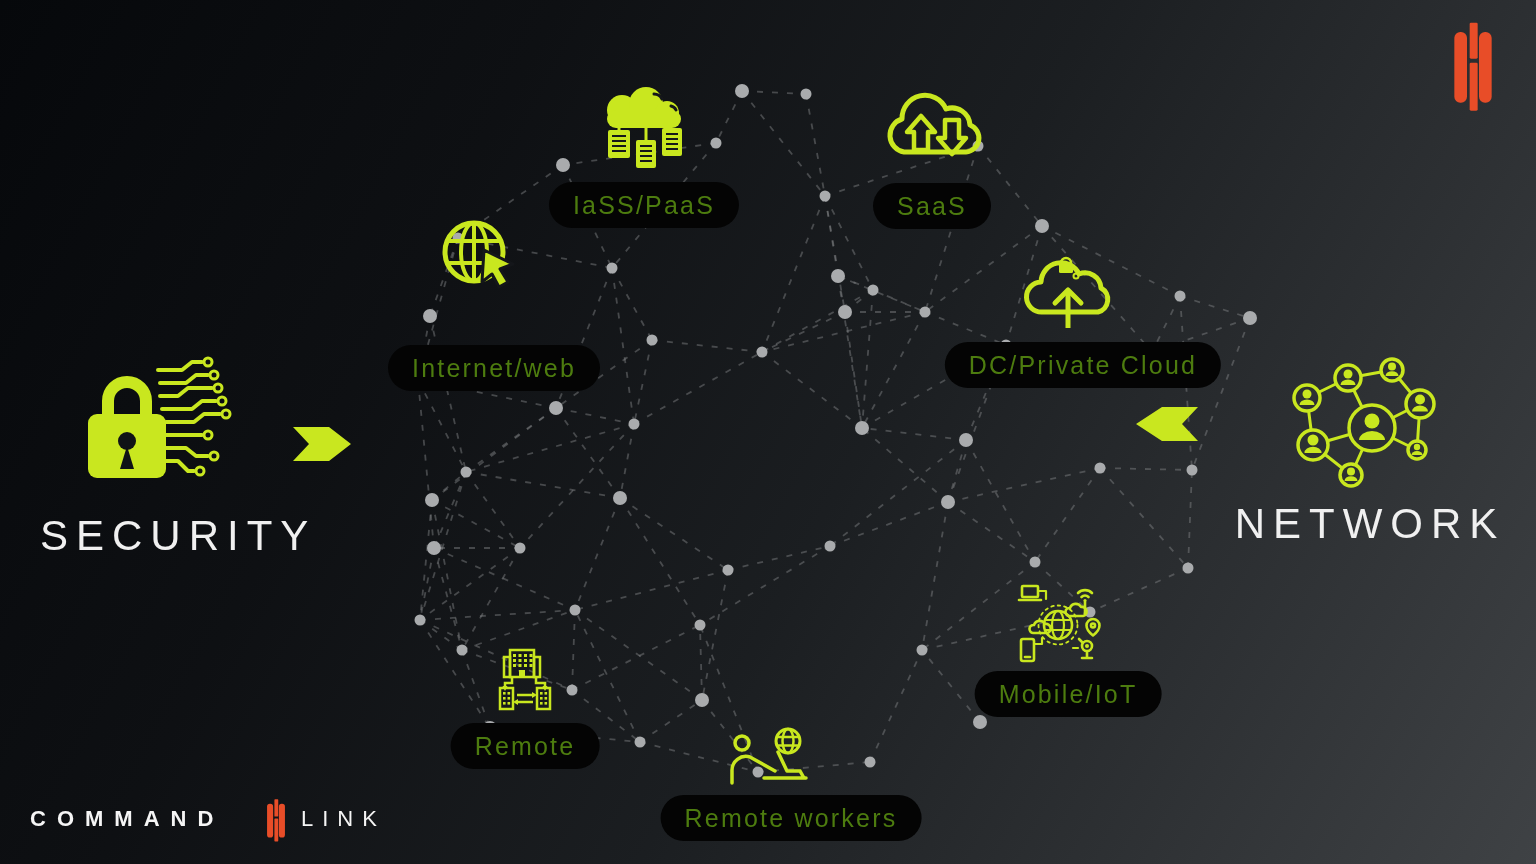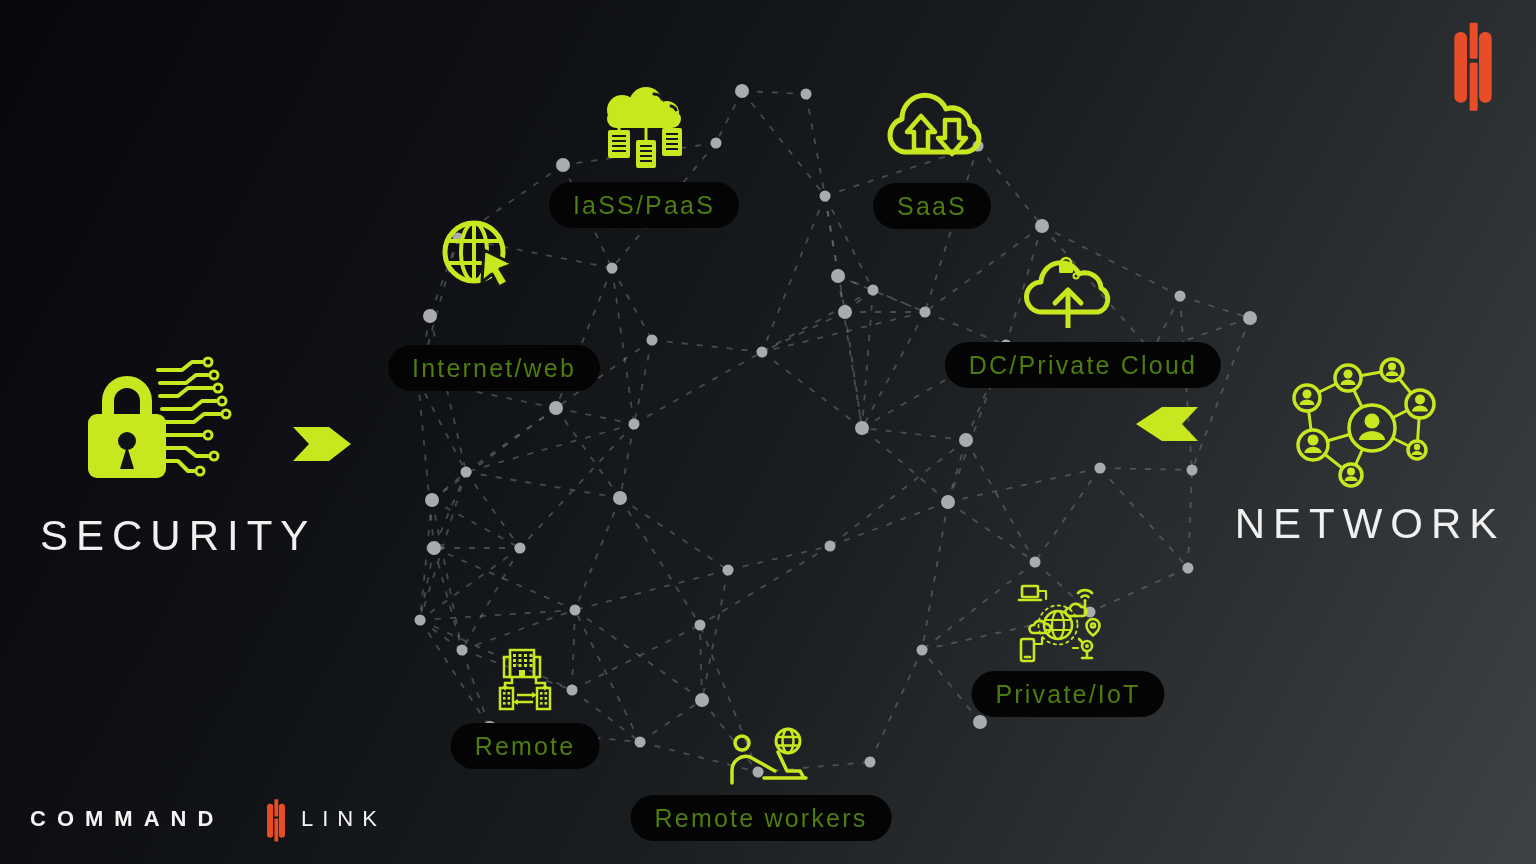--- a/index.html
+++ b/index.html
@@ -394,21 +394,21 @@
   <svg class="icon" style="left:728px;top:726px;" width="80" height="60" viewBox="0 0 80 60">
     <g stroke="#c9e71f" fill="none" stroke-linecap="round">
       <circle cx="14" cy="17" r="7" stroke-width="3.5"></circle>
       <path d="M4 57 L4 45 A14 14 0 0 1 22 31 L47 45" stroke-width="3.5"></path>
       <path d="M50 26 L59 45 M59 45 H72 L76 52 M36 52 H78" stroke-width="3.5"></path>
       <circle cx="60" cy="15" r="12" stroke-width="3"></circle>
       <ellipse cx="60" cy="15" rx="5.5" ry="12" stroke-width="2.5"></ellipse>
       <path d="M49 11 H71 M49 19.5 H71" stroke-width="2.5"></path>
     </g>
   </svg>
-  <div class="pill" style="left:761px;top:795px;">Remote workers</div>
+  <div class="pill" style="left:791px;top:795px;">Remote workers</div>
 
   <svg class="icon" style="left:1012px;top:578px;" width="96" height="92" viewBox="0 0 96 92">
     <g stroke="#c9e71f" stroke-width="2.6" fill="none" stroke-linecap="round" stroke-linejoin="round">
       <rect x="10" y="8" width="16" height="11" rx="1"></rect>
         <path d="M7 22 H29"></path>
       <path d="M66 15 a10 10 0 0 1 14 0 M69.5 19 a5 5 0 0 1 7 0"></path>
       <path d="M73 24 V36"></path>
       <path d="M57 38 a4 4 0 0 1 1 -8 a6 6 0 0 1 11 -1 a4 4 0 0 1 2 9 z"></path>
       <path d="M21 55 a4 4 0 0 1 1 -8 a6 6 0 0 1 11 -1 a4 4 0 0 1 2 9 z"></path>
       <circle cx="46" cy="47" r="14"></circle>
@@ -421,21 +421,21 @@
         <path d="M13 79 H18"></path>
       <circle cx="75" cy="68" r="5"></circle>
         <path d="M75 74 V79 M70 80 H80 M67 61 L71 65"></path>
       <path d="M27 13 h7 v8" stroke-width="2.2"></path>
       <path d="M22 66 h8 v-6" stroke-width="2.2"></path>
       <path d="M66 70 h-5" stroke-width="2.2"></path>
     </g>
     <circle cx="75" cy="68" r="2" fill="#c9e71f"></circle>
     <circle cx="73" cy="22.5" r="1.6" fill="#c9e71f"></circle>
   </svg>
-  <div class="pill" style="left:1068px;top:671px;">Private/IoT</div>
+  <div class="pill" style="left:1068px;top:671px;">Mobile/IoT</div>
 
   <svg class="icon" style="left:1449px;top:20px;" width="48" height="96" viewBox="0 0 72 144">
     <g fill="#e84d28">
       <rect x="8" y="18" width="19" height="106" rx="9"></rect>
       <rect x="45" y="18" width="19" height="106" rx="9"></rect>
       <rect x="31" y="4" width="12" height="54" rx="2"></rect>
       <rect x="31" y="64" width="12" height="72" rx="2"></rect>
     </g>
   </svg>
 

